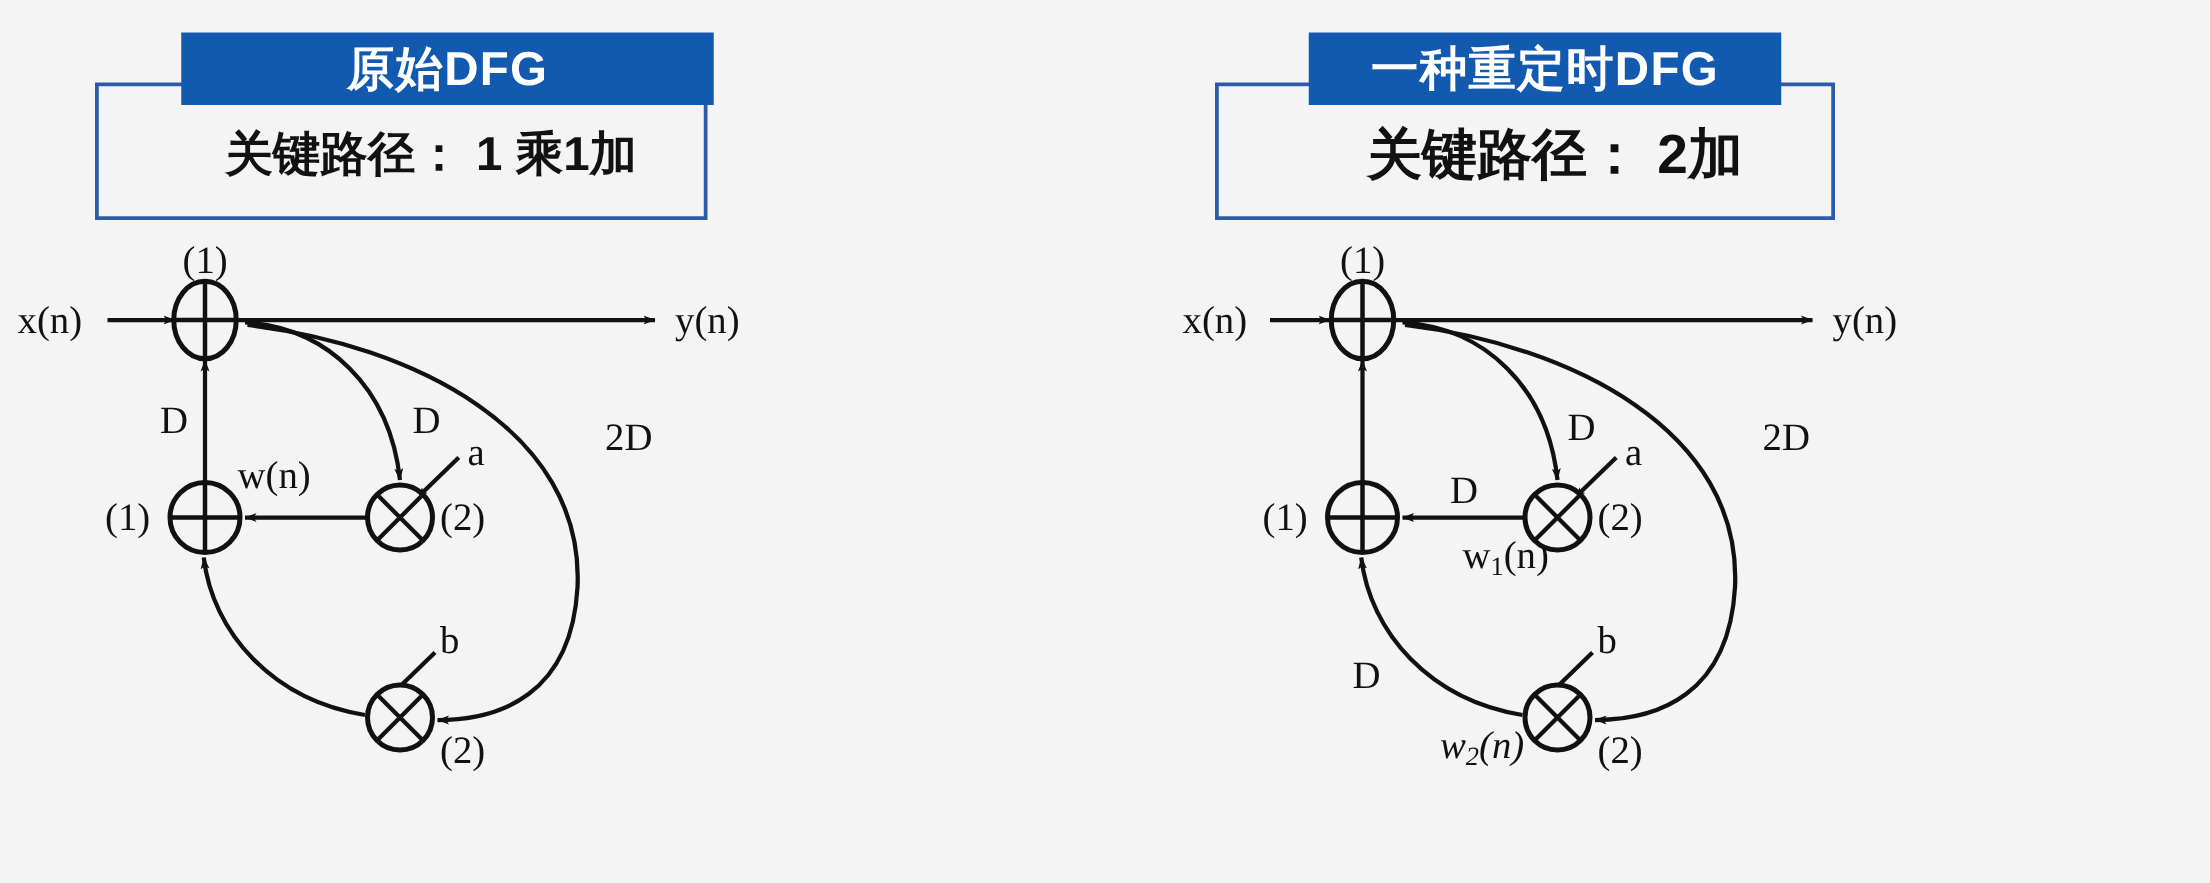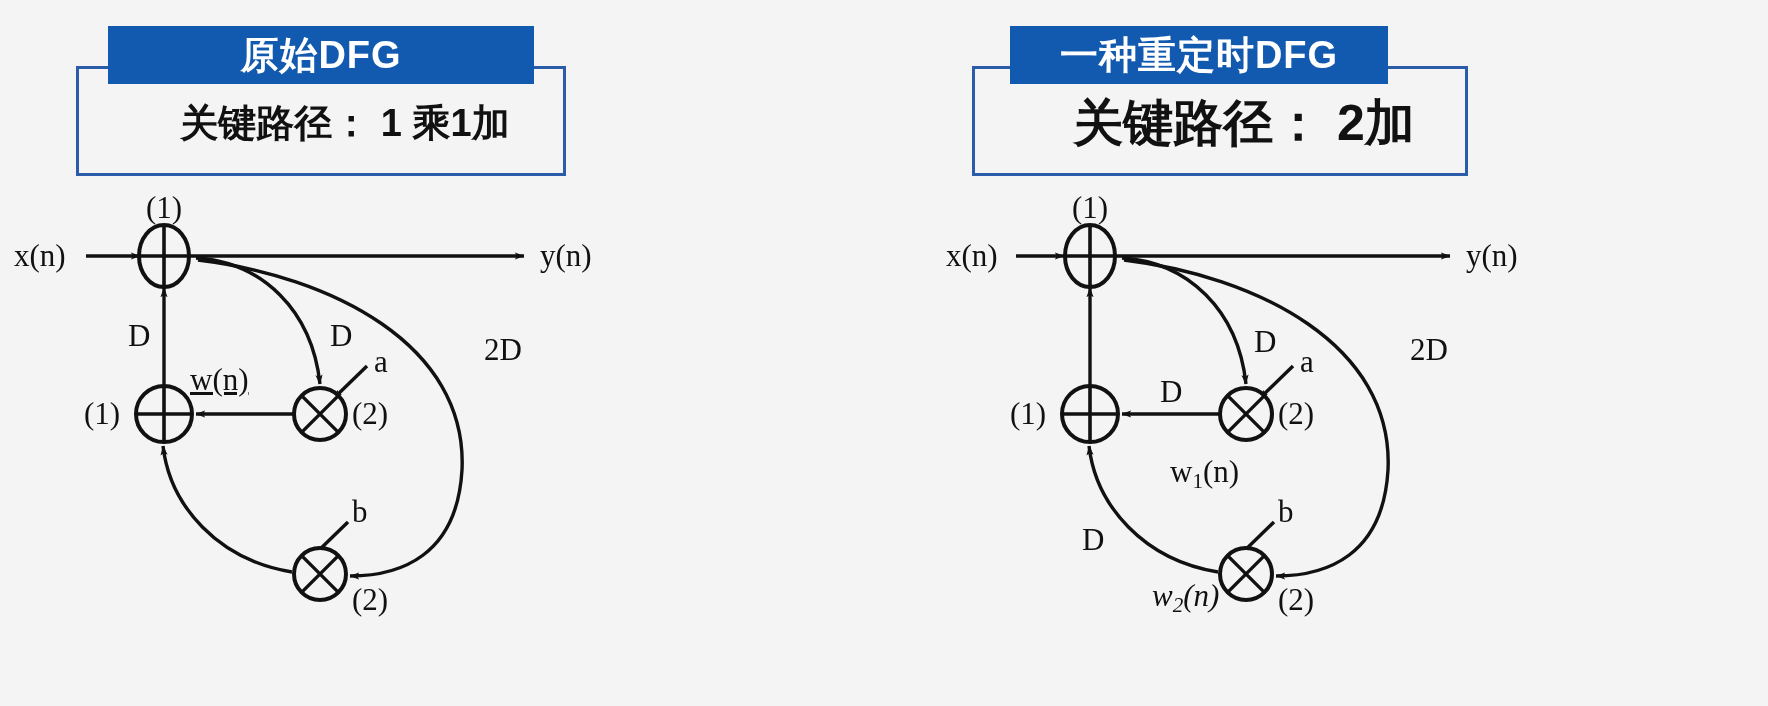--- a/index.html
+++ b/index.html
@@ -22,20 +22,21 @@
   }
   .hdr-ribbon{
     position:absolute;
     background:#1259b0;
     color:#ffffff;
     font-family:"Liberation Sans", sans-serif;
     font-weight:bold;
     display:flex;align-items:center;justify-content:center;
     letter-spacing:1px;
     box-sizing:border-box;
+    margin-left:37px;
   }
   .hdr-sub{
     position:absolute;
     color:#111111;
     font-family:"Liberation Sans", sans-serif;
     font-weight:bold;
     display:flex;align-items:center;justify-content:center;
     white-space:nowrap;
     box-sizing:border-box;
     padding-left:48px;
@@ -125,26 +126,26 @@
   <div class="lbl sz-big" style="left:540px;top:240px;">y(n)</div>
   <div class="lbl sz-big" style="left:146px;top:192px;">(1)</div>
   <div class="lbl sz-big" style="left:84px;top:398px;">(1)</div>
   <div class="lbl sz-big" style="left:352px;top:398px;">(2)</div>
   <div class="lbl sz-big" style="left:352px;top:584px;">(2)</div>
   <div class="lbl sz-big" style="left:374px;top:346px;">a</div>
   <div class="lbl sz-big" style="left:352px;top:496px;">b</div>
   <div class="lbl sz-big" style="left:128px;top:320px;">D</div>
   <div class="lbl sz-big" style="left:330px;top:320px;">D</div>
   <div class="lbl sz-big" style="left:484px;top:334px;">2D</div>
-  <div class="lbl sz-big" style="left:190px;top:364px;text-decoration:underline;">w(n)</div>
+  <div class="lbl sz-big" style="left:190px;top:364px;">w(n)</div>
 
   <div class="panel-header">
     <div class="hdr-outline" style="left:972px;top:66px;width:496px;height:110px;"></div>
     <div class="hdr-ribbon" style="left:1010px;top:26px;width:378px;height:58px;font-size:38px;">一种重定时DFG</div>
-    <div class="hdr-sub" style="left:976px;top:92px;width:488px;height:62px;font-size:50px;">关键路径： 2加</div>
+    <div class="hdr-sub" style="left:976px;top:92px;width:488px;height:62px;font-size:44px;">关键路径： 2加</div>
   </div>
 
   <svg width="1768" height="706">
     <g stroke="#111" fill="none" stroke-width="3.4">
 
       <line x1="1016" y1="256" x2="1064" y2="256" marker-end="url(#ah)"></line>
 
       <line x1="1116" y1="256" x2="1450" y2="256" marker-end="url(#ah)"></line>
 
       <line x1="1090" y1="414" x2="1090" y2="288" marker-end="url(#ah)"></line>
@@ -190,20 +191,20 @@
   <div class="lbl sz-big" style="left:1010px;top:398px;">(1)</div>
   <div class="lbl sz-big" style="left:1278px;top:398px;">(2)</div>
   <div class="lbl sz-big" style="left:1278px;top:584px;">(2)</div>
   <div class="lbl sz-big" style="left:1300px;top:346px;">a</div>
   <div class="lbl sz-big" style="left:1278px;top:496px;">b</div>
   <div class="lbl sz-big" style="left:1254px;top:326px;">D</div>
   <div class="lbl sz-big" style="left:1160px;top:376px;">D</div>
   <div class="lbl sz-big" style="left:1082px;top:524px;">D</div>
   <div class="lbl sz-big" style="left:1410px;top:334px;">2D</div>
 
-  <div class="lbl sz-big" style="left:1170px;top:456px;">
+  <div class="lbl sz-big" style="left:1170px;top:428px;">
     <span>w</span><span class="sub">1</span><span>(n)</span>
   </div>
   <div class="lbl sz-big" style="left:1152px;top:580px;font-style:italic;">
     <span>w</span><span class="sub">2</span><span>(n)</span>
   </div>
 
 </div>
 
 </body></html>

